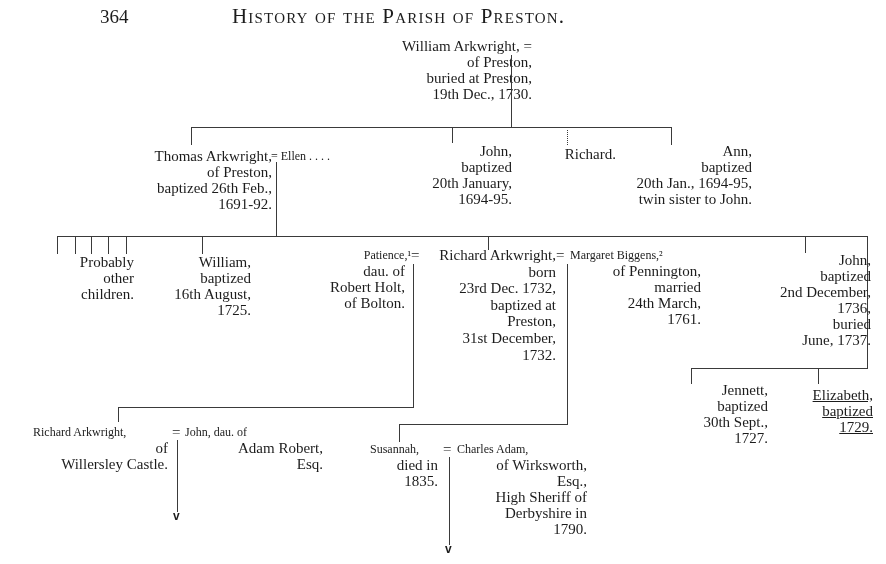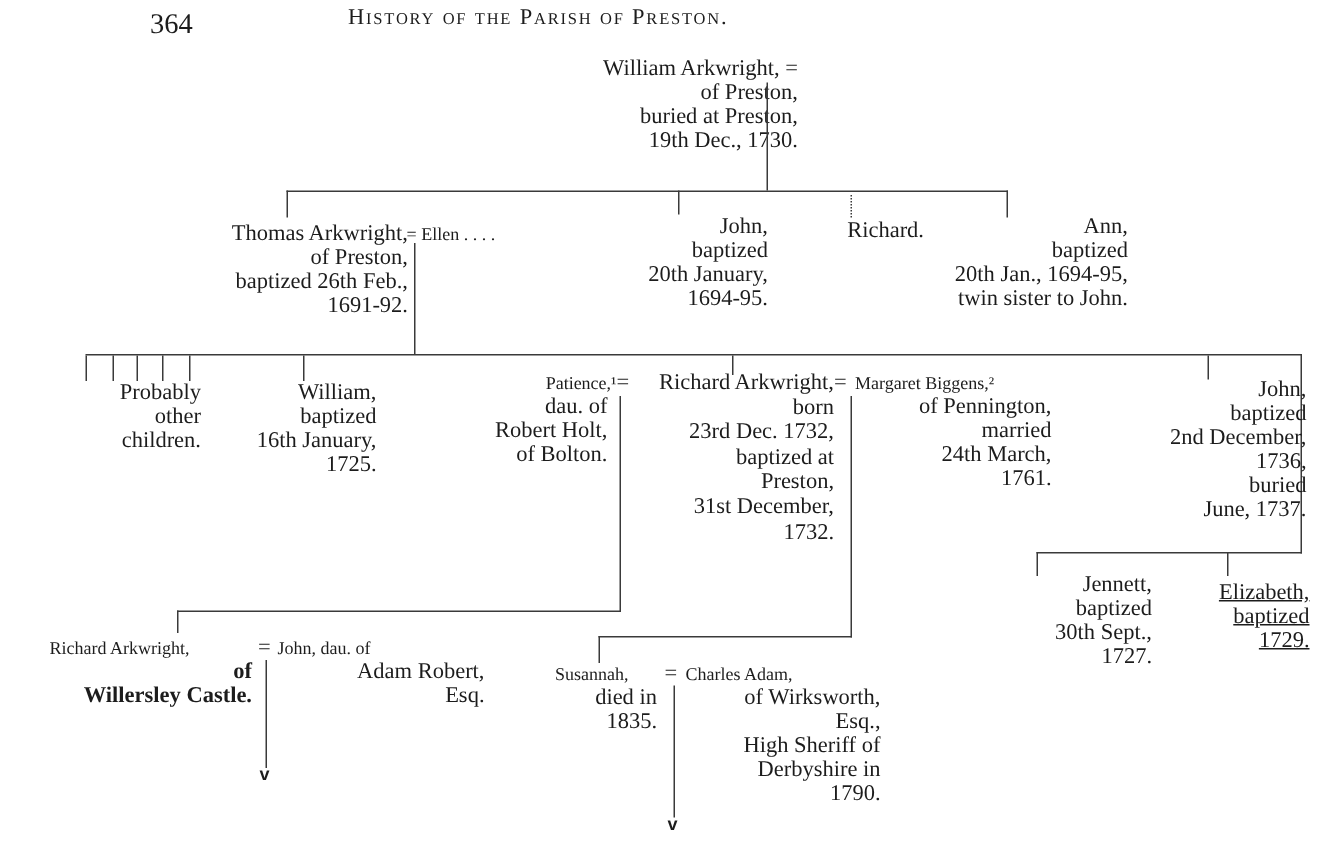--- a/index.html
+++ b/index.html
@@ -1,19 +1,19 @@
 <!DOCTYPE html>
 <html><head>
 <meta charset="utf-8">
 <style>
   html, body { margin:0; padding:0; background:#ffffff; }
   body { width:886px; height:564px; position:relative; overflow:hidden;
          font-family:"Liberation Serif", "DejaVu Serif", serif; color:#1c1c1c; }
   .pg-num { position:absolute; left:100px; top:6px; font-size:19px; }
-  .run-head { position:absolute; left:232px; top:4px; font-size:15px;
+  .run-head { position:absolute; left:232px; top:4px; font-size:21px;
               font-variant:small-caps; letter-spacing:1.2px; white-space:nowrap; }
   .node { position:absolute; text-align:right; white-space:pre-line;
           font-size:15px; line-height:16px; }
   .node.tall { line-height:16.6px; }
   .inline { position:absolute; white-space:nowrap; font-size:12px; line-height:16px; }
   .right { text-align:right; }
   .eq { position:absolute; font-size:15px; line-height:16px; }
   .ln { position:absolute; background:#3a3a3a; }
   .v { width:1px; }
   .h { height:1px; }
@@ -65,21 +65,21 @@
 <div class="ln v" style="left:867px; top:236px; height:133px;"></div>
 <div class="ln h" style="left:691px; top:368px; width:177px;"></div>
 <div class="ln v" style="left:691px; top:368px; height:16px;"></div>
 <div class="ln v" style="left:818px; top:368px; height:16px;"></div>
 
 <div class="node" style="left:34px; top:254px; width:100px;">Probably
 other
 children.</div>
 <div class="node" style="left:151px; top:254px; width:100px;">William,
 baptized
-16th January,
+16th August,
 1725.</div>
 
 <div class="inline right" style="left:311px; top:247px; width:100px;">Patience,¹</div>
 <span class="eq" style="left:411px; top:247px;">=</span>
 <div class="node" style="left:295px; top:263px; width:110px;">dau. of
 Robert Holt,
 of Bolton.</div>
 
 <div class="node tall" style="left:416px; top:247px; width:140px;">Richard Arkwright,
 born
@@ -112,21 +112,21 @@
 <div class="ln v" style="left:413px; top:264px; height:144px;"></div>
 <div class="ln h" style="left:118px; top:407px; width:296px;"></div>
 <div class="ln v" style="left:118px; top:407px; height:15px;"></div>
 <div class="ln v" style="left:567px; top:264px; height:161px;"></div>
 <div class="ln h" style="left:399px; top:424px; width:169px;"></div>
 <div class="ln v" style="left:399px; top:424px; height:18px;"></div>
 
 <div class="inline" style="left:33px; top:424px;">Richard Arkwright,</div>
 <span class="eq" style="left:172px; top:424px;">=</span>
 <div class="inline" style="left:185px; top:424px;">John, dau. of</div>
-<div class="node" style="left:28px; top:440px; width:140px;font-weight:bold;">of
+<div class="node" style="left:28px; top:440px; width:140px;">of
 Willersley Castle.</div>
 <div class="node" style="left:193px; top:440px; width:130px;">Adam Robert,
 Esq.</div>
 <div class="ln v" style="left:177px; top:440px; height:72px;"></div>
 <span class="arrow" style="left:173px; top:509px;">v</span>
 
 <div class="inline" style="left:370px; top:441px;">Susannah,</div>
 <span class="eq" style="left:443px; top:441px;">=</span>
 <div class="inline" style="left:457px; top:441px;">Charles Adam,</div>
 <div class="node" style="left:358px; top:457px; width:80px;">died in

